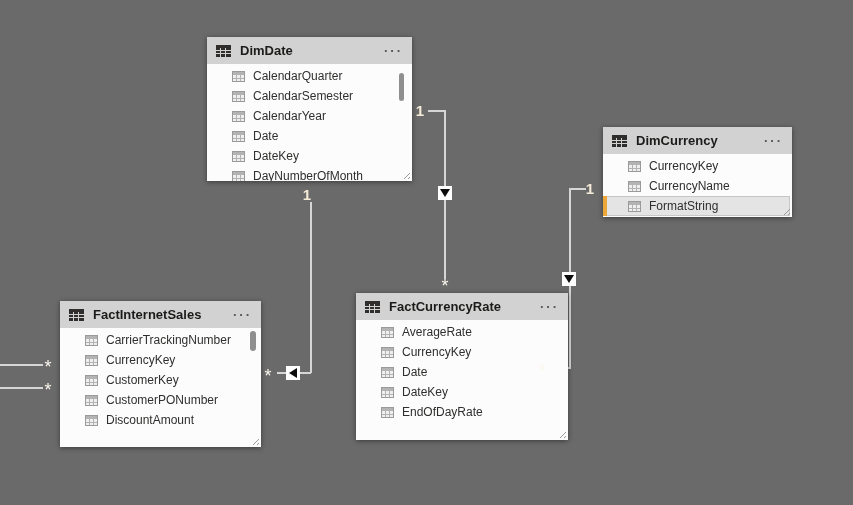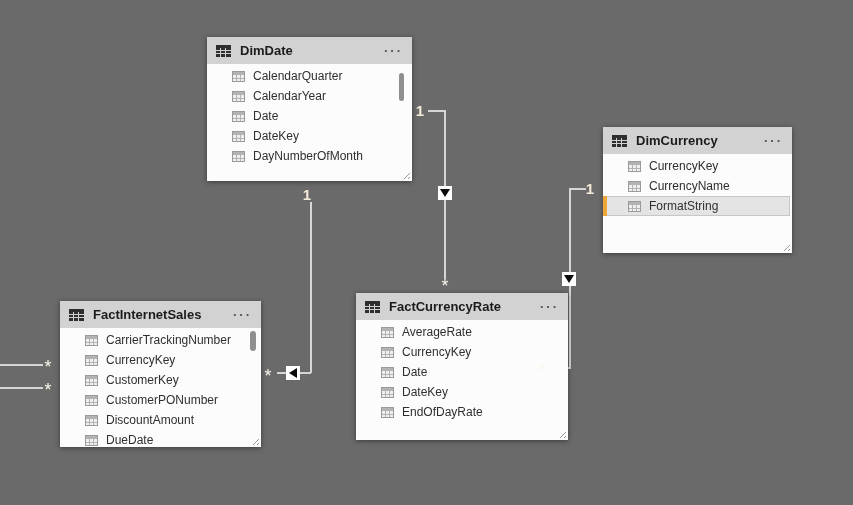--- a/index.html
+++ b/index.html
@@ -111,40 +111,44 @@
       <span class="ttl">DimDate</span>
       <span class="menu">···</span>
     </div>
     <div class="rows">
       <div class="row">
           <span class="ficon"></span>
           <span>CalendarQuarter</span>
         </div>
       <div class="row">
           <span class="ficon"></span>
+          <span>CalendarSemester</span>
+        </div>
+      <div class="row">
+          <span class="ficon"></span>
           <span>CalendarYear</span>
         </div>
       <div class="row">
           <span class="ficon"></span>
           <span>Date</span>
         </div>
       <div class="row">
           <span class="ficon"></span>
           <span>DateKey</span>
         </div>
       <div class="row">
           <span class="ficon"></span>
           <span>DayNumberOfMonth</span>
         </div>
     </div>
     <span class="sb" style="left:192px;top:36px;width:5px;height:28px"></span>
     <span class="rsz"></span>
   </div>
 
-  <div class="tbl" style="left:603px;top:127px;width:189px;height:126px">
+  <div class="tbl" style="left:603px;top:127px;width:189px;height:90px">
     <div class="tbl-h">
       <span class="hicon"></span>
       <span class="ttl">DimCurrency</span>
       <span class="menu">···</span>
     </div>
     <div class="rows">
       <div class="row">
           <span class="ficon"></span>
           <span>CurrencyKey</span>
         </div>
@@ -181,24 +185,20 @@
           <span>CustomerKey</span>
         </div>
       <div class="row">
           <span class="ficon"></span>
           <span>CustomerPONumber</span>
         </div>
       <div class="row">
           <span class="ficon"></span>
           <span>DiscountAmount</span>
         </div>
-      <div class="row">
-          <span class="ficon"></span>
-          <span>DueDate</span>
-        </div>
     </div>
     <span class="sb" style="left:190px;top:30px;width:6px;height:20px"></span>
     <span class="rsz"></span>
   </div>
 
   <div class="tbl" style="left:356px;top:293px;width:212px;height:147px">
     <div class="tbl-h">
       <span class="hicon"></span>
       <span class="ttl">FactCurrencyRate</span>
       <span class="menu">···</span>

